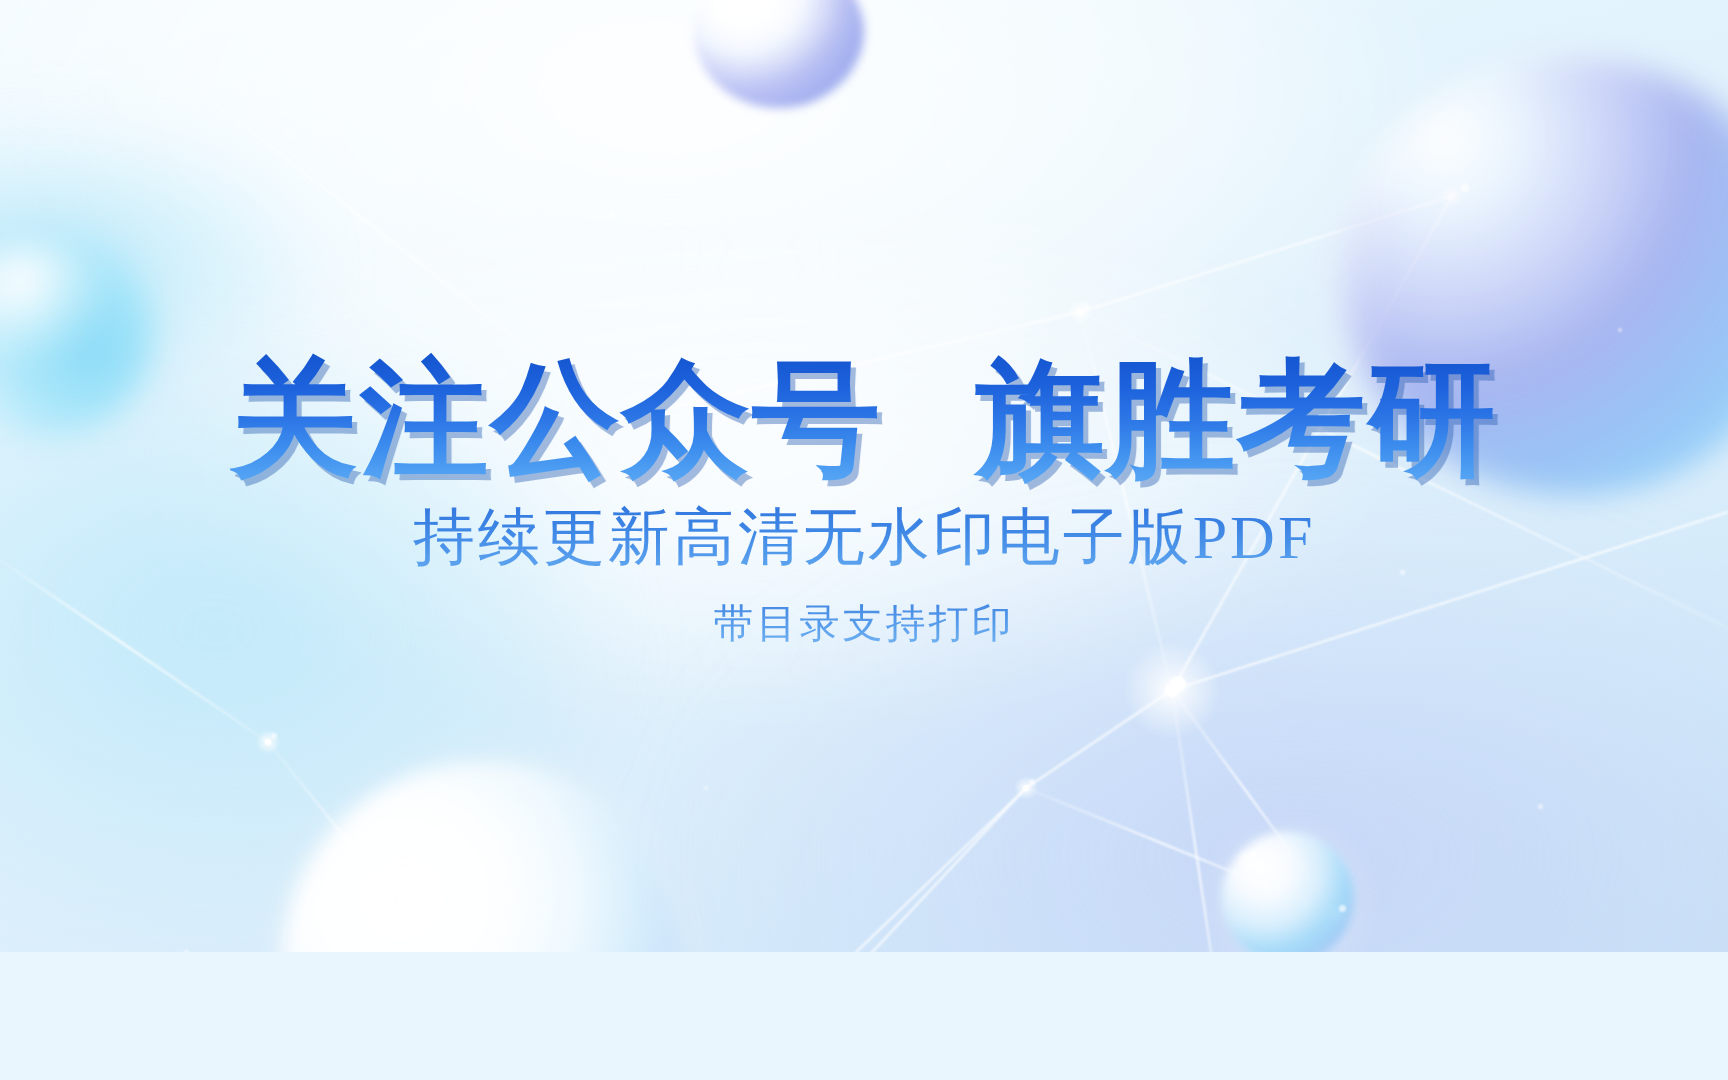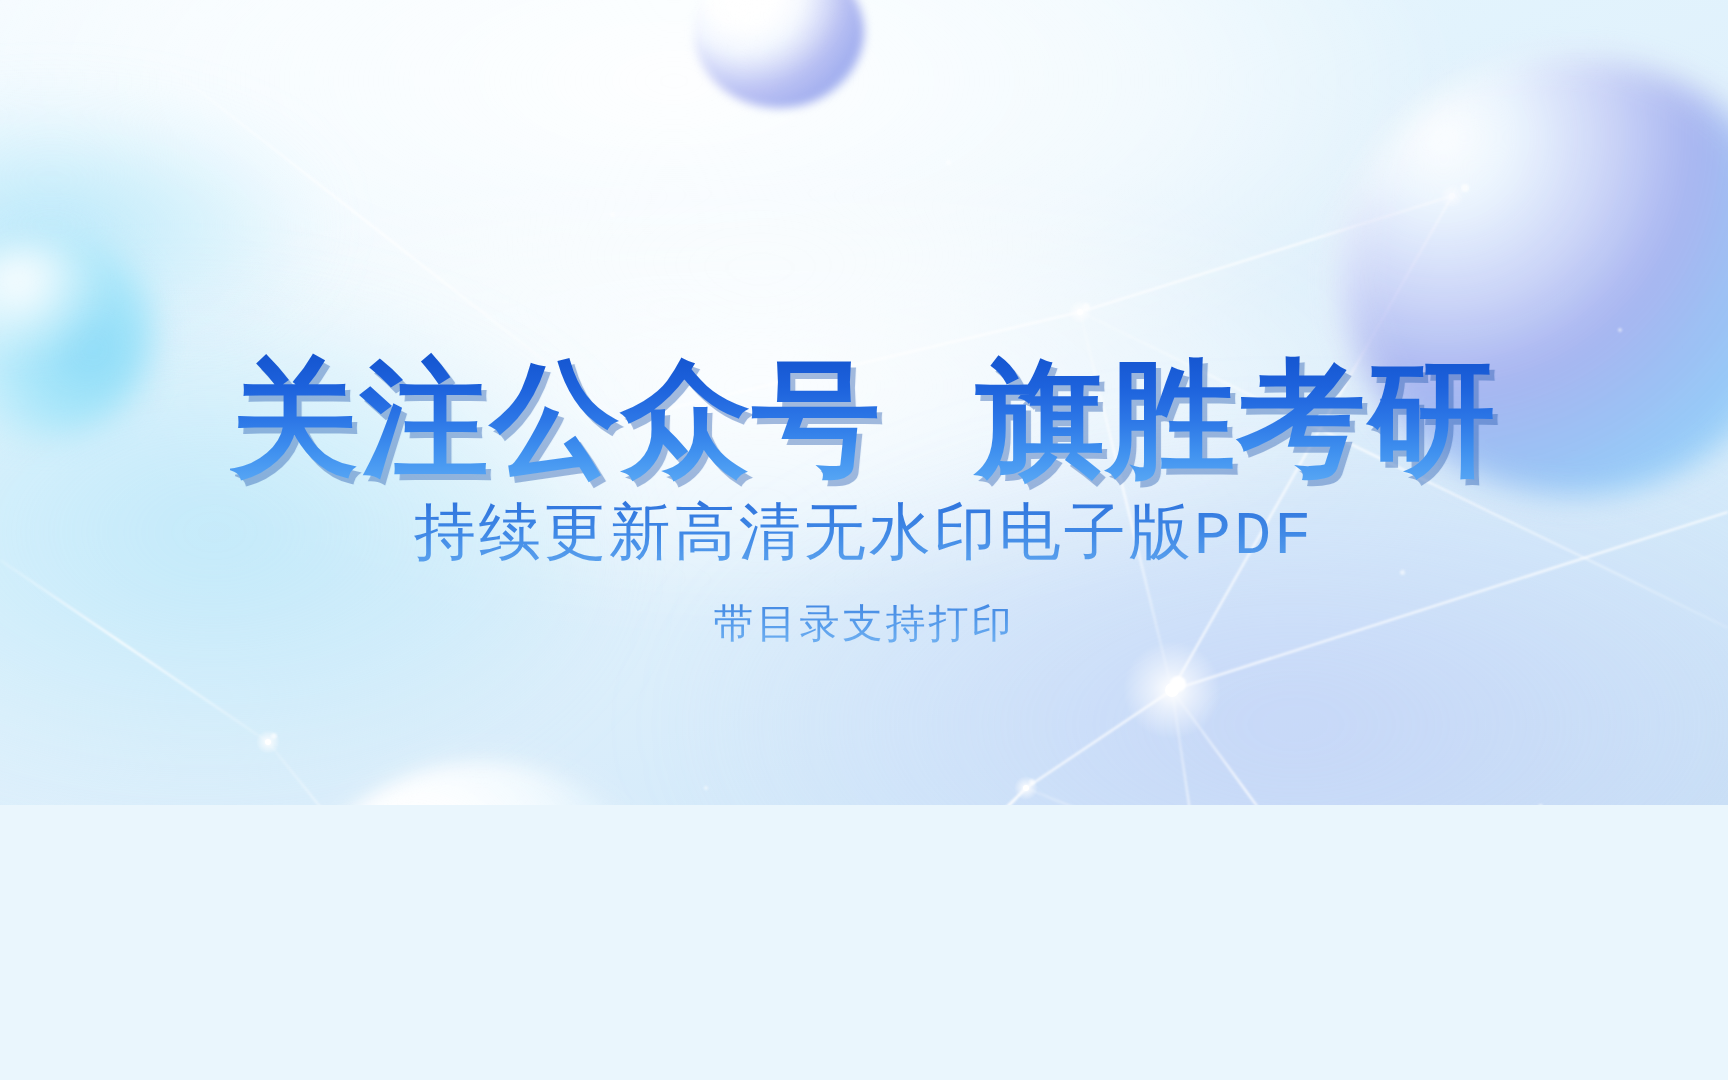--- a/index.html
+++ b/index.html
@@ -5,21 +5,21 @@
   * { margin:0; padding:0; box-sizing:border-box; }
   html, body { width:1728px; height:1080px; overflow:hidden; }
   body {
     font-family:"Liberation Sans","DejaVu Sans",sans-serif;
     background:#eaf6fd;
   }
 
   
   #stage {
     position:relative;
-    width:1728px; height:805px;
+    width:1728px; height:952px;
     overflow:hidden;
     background:
       linear-gradient(160deg,
         #f4fbff 0%,
         #e9f7fe 18%,
         #e3f4fd 34%,
         #e0f1fc 50%,
         #dbeefb 64%,
         #d4eafa 78%,
         #cfe6f8 90%,
@@ -150,21 +150,21 @@
     filter:drop-shadow(5px 6px 0 rgba(40,92,176,.42));
     transform:scaleX(1.02);
   }
 
   #subtitle {
     margin-top:14px;
     font-size:62px;
     font-weight:400;
     letter-spacing:3px;
     line-height:1.2;
-    font-family:Liberation Mono, monospace;
+    font-family:Liberation Serif, serif;
     background:linear-gradient(180deg, #2f74dd 0%, #4089e6 45%, #63a9f0 100%);
     -webkit-background-clip:text;
     background-clip:text;
     color:transparent;
     -webkit-text-fill-color:transparent;
   }
 
   #tagline {
     margin-top:22px;
     font-size:40px;

